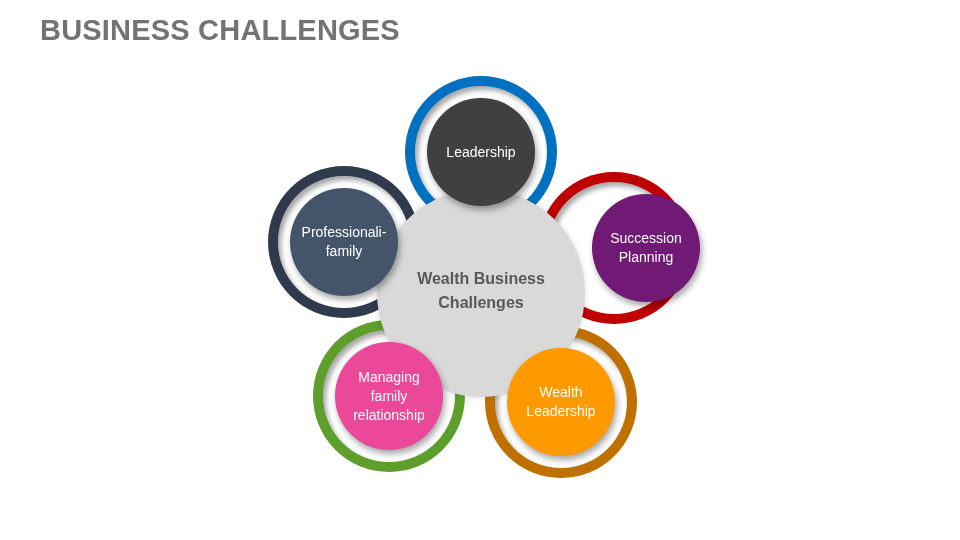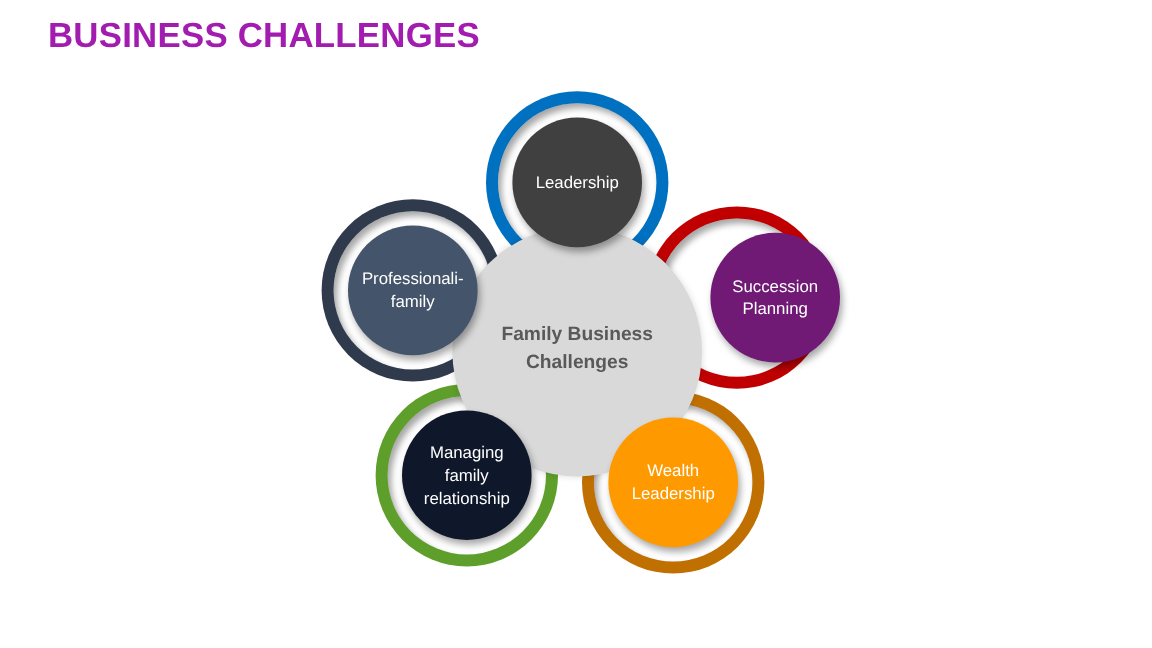--- a/index.html
+++ b/index.html
@@ -1,18 +1,18 @@
 <!DOCTYPE html>
 <html><head>
 <meta charset="utf-8">
 <style>
   html, body { margin:0; padding:0; }
   body { width:960px; height:540px; background:#ffffff; position:relative; overflow:hidden;
          font-family:"Liberation Sans", "DejaVu Sans", sans-serif; }
-  .title { position:absolute; left:40px; top:14px; font-size:29px; font-weight:bold; color:#a21caf;
+  .title { position:absolute; left:40px; top:14px; font-size:29px; font-weight:bold; color:#737373;
            letter-spacing:0.2px; font-family:"Liberation Sans", sans-serif; }
   .ring { position:absolute; border-radius:50%; box-sizing:border-box; }
   .ring::after { content:""; position:absolute; inset:10px; border-radius:50%; background:#fff;
                  box-shadow: inset 3px 4px 5px rgba(0,0,0,0.35); }
   .center { position:absolute; left:377px; top:189px; width:208px; height:208px; border-radius:50%;
             background:#d9d9d9; display:flex; align-items:center; justify-content:center; text-align:center;
             box-shadow: 0 0 6px rgba(0,0,0,0.15); }
   .center span { font-size:16px; font-weight:bold; color:#595959; line-height:24px; white-space:pre-line; margin-top:-4px; }
   .inner { position:absolute; border-radius:50%; display:flex; align-items:center; justify-content:center; text-align:center;
            box-shadow: 2px 4px 6px rgba(0,0,0,0.35); }
@@ -25,36 +25,36 @@
 
 <div>
 
   <div class="ring" style="left:405px;top:76px;width:152px;height:152px;background:#0070c0;"></div>
   <div class="ring" style="left:268px;top:166px;width:152px;height:152px;background:#2f3b4c;"></div>
   <div class="ring" style="left:538px;top:172px;width:152px;height:152px;background:#c00000;"></div>
   <div class="ring" style="left:313px;top:320px;width:152px;height:152px;background:#5e9e2a;"></div>
   <div class="ring" style="left:485px;top:326px;width:152px;height:152px;background:#c07000;"></div>
 
   <div class="center">
-    <span>Family Business
+    <span>Wealth Business
 Challenges</span>
   </div>
 
   <div class="inner" style="left:427px;top:98px;width:108px;height:108px;background:#404040;">
     <span>Leadership</span>
   </div>
   <div class="inner" style="left:290px;top:188px;width:108px;height:108px;background:#44546a;">
     <span>Professionali-
 family</span>
   </div>
   <div class="inner" style="left:592px;top:194px;width:108px;height:108px;background:#701a75;">
     <span>Succession
 Planning</span>
   </div>
-  <div class="inner" style="left:335px;top:342px;width:108px;height:108px;background:#0f172a;">
+  <div class="inner" style="left:335px;top:342px;width:108px;height:108px;background:#ec4899;">
     <span>Managing
 family
 relationship</span>
   </div>
   <div class="inner" style="left:507px;top:348px;width:108px;height:108px;background:#ff9900;">
     <span>Wealth
 Leadership</span>
   </div>
 </div>
 

